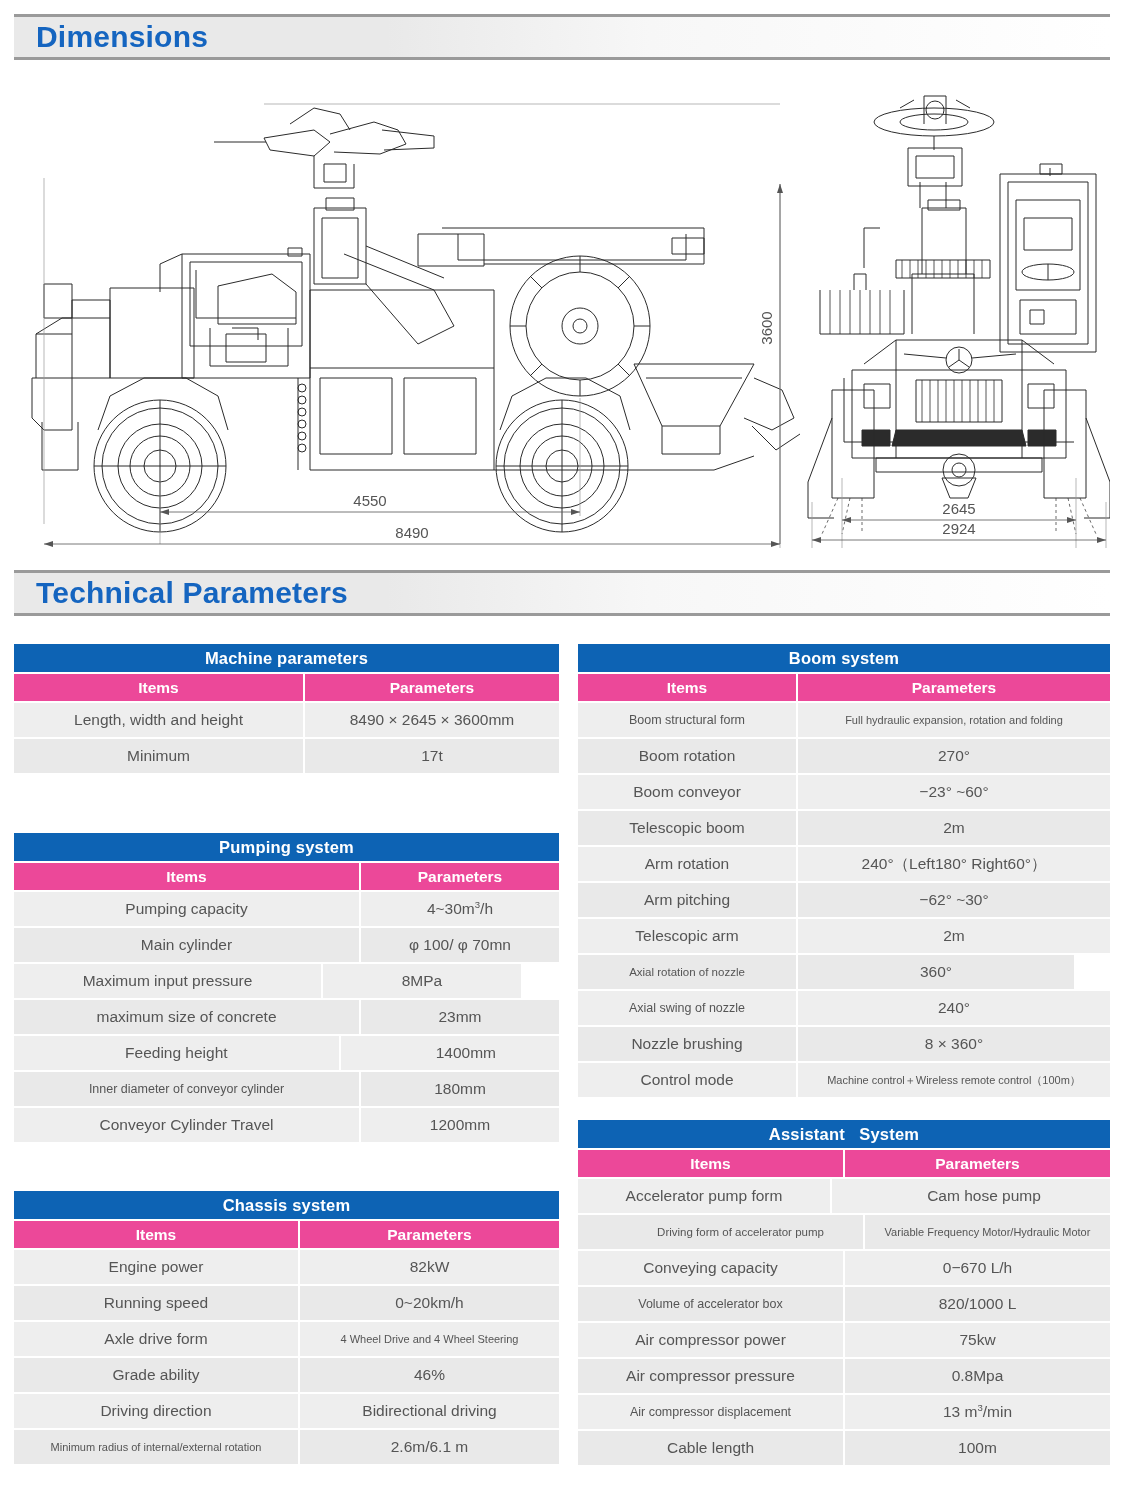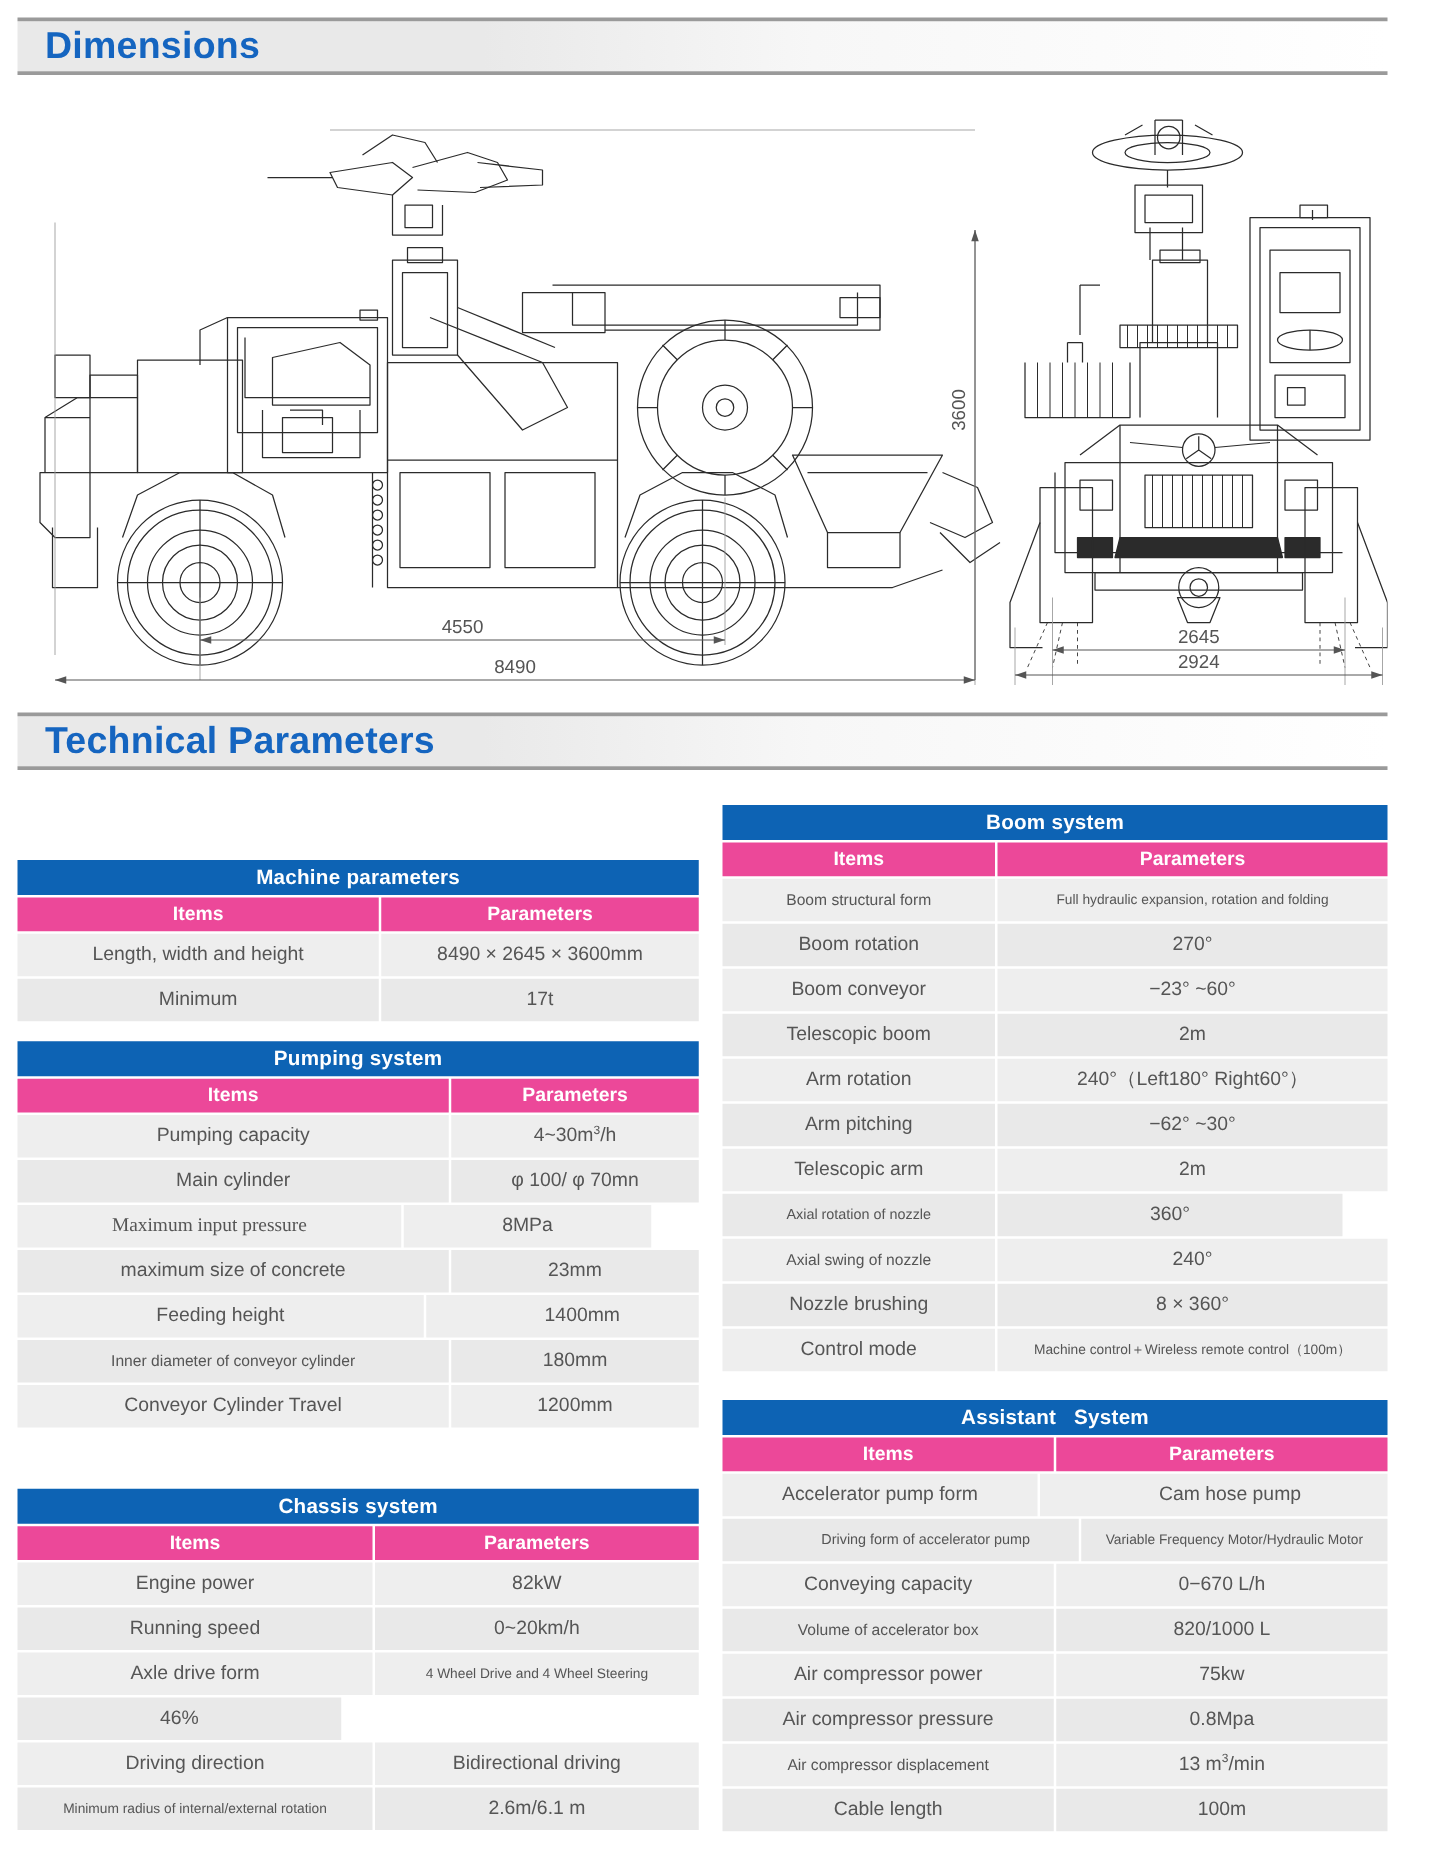--- a/index.html
+++ b/index.html
@@ -275,21 +275,21 @@
       <text x="758" y="250" font-family="Liberation Sans, sans-serif" font-size="15" fill="#555" text-anchor="middle" transform="rotate(-90 758 250)" id="dim-height">3600</text>
       <text x="945" y="436" font-family="Liberation Sans, sans-serif" font-size="15" fill="#555" text-anchor="middle" id="dim-track">2645</text>
       <text x="945" y="456" font-family="Liberation Sans, sans-serif" font-size="15" fill="#555" text-anchor="middle" id="dim-outrigger">2924</text>
     </svg>
   </div>
 
   <div class="section-head" style="top:570px;">
     <span class="title">Technical Parameters</span>
   </div>
 
-  <div class="tbl" id="tbl-machine" style="left:14px;top:644px;width:545px;margin-top:44px;">
+  <div class="tbl" id="tbl-machine" style="left:14px;top:644px;width:545px;">
     <div class="cap">Machine parameters</div>
     <div class="row head">
       <div class="c left" style="width:289px;">Items</div>
       <div class="c" style="width:254px;">Parameters</div>
     </div>
     <div id="machine-rows">
         <div class="row">
           <div class="c left " style="width: 289px;">Length, width and height</div>
           <div class="c " style="width: 254px;">8490 × 2645 × 3600mm</div>
         </div>
@@ -309,21 +309,21 @@
     <div id="pumping-rows">
         <div class="row">
           <div class="c left " style="width: 345px;">Pumping capacity</div>
           <div class="c " style="width: 198px;">4~30m<sup>3</sup>/h</div>
         </div>
         <div class="row">
           <div class="c left alt " style="width: 345px;">Main cylinder</div>
           <div class="c alt " style="width: 198px;">φ 100/ φ 70mn</div>
         </div>
         <div class="row">
-          <div class="c left " style="width: 307px; font-family: Liberation Serif, serif;">Maximum input pressure</div>
+          <div class="c left " style="width: 307px;">Maximum input pressure</div>
           <div class="c " style="width: 198px;">8MPa</div>
         </div>
         <div class="row">
           <div class="c left alt " style="width: 345px;">maximum size of concrete</div>
           <div class="c alt " style="width: 198px;">23mm</div>
         </div>
         <div class="row">
           <div class="c left " style="width: 345px;">Feeding height</div>
           <div class="c " style="width: 198px; padding-left: 32px;">1400mm</div>
         </div>
@@ -351,20 +351,21 @@
         </div>
         <div class="row">
           <div class="c left alt " style="width: 284px;">Running speed</div>
           <div class="c alt " style="width: 259px;">0~20km/h</div>
         </div>
         <div class="row">
           <div class="c left " style="width: 284px;">Axle drive form</div>
           <div class="c tiny" style="width: 259px;">4 Wheel Drive and 4 Wheel Steering</div>
         </div>
         <div class="row">
+          <div class="c left alt " style="width: 284px;">Grade ability</div>
           <div class="c alt " style="width: 259px;">46%</div>
         </div>
         <div class="row">
           <div class="c left " style="width: 284px;">Driving direction</div>
           <div class="c " style="width: 259px;">Bidirectional driving</div>
         </div>
         <div class="row">
           <div class="c left alt tiny" style="width: 284px;">Minimum radius of internal/external rotation</div>
           <div class="c alt " style="width: 259px;">2.6m/6.1 m</div>
         </div>

